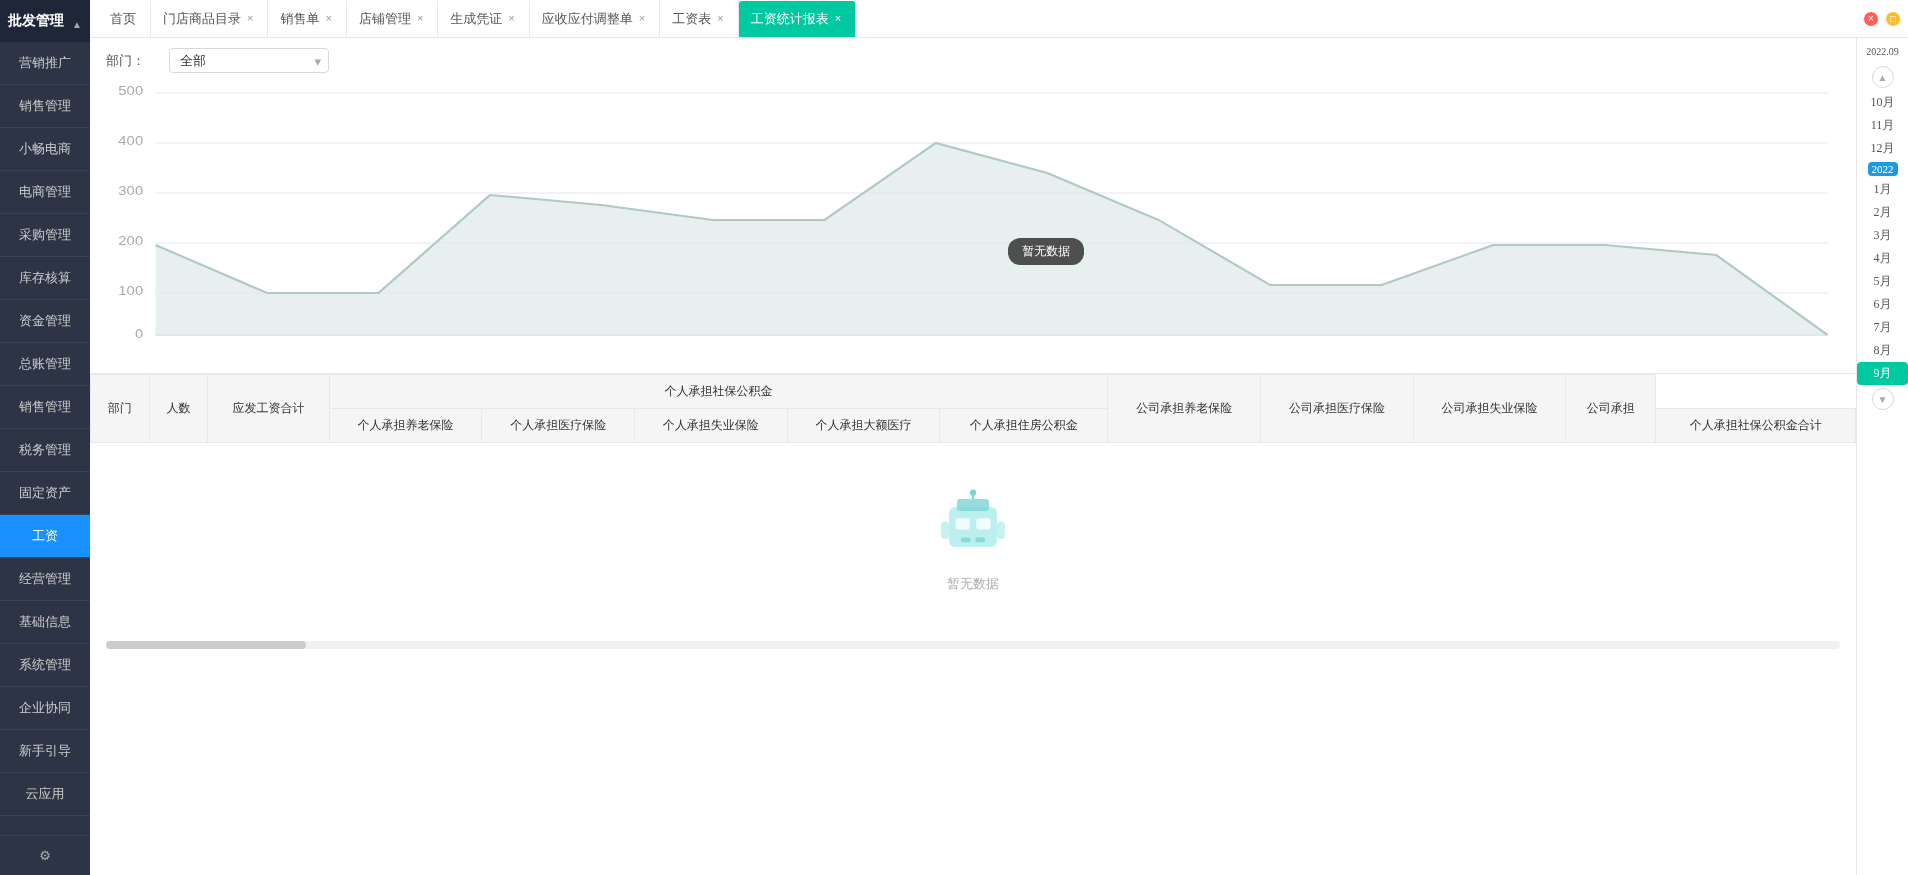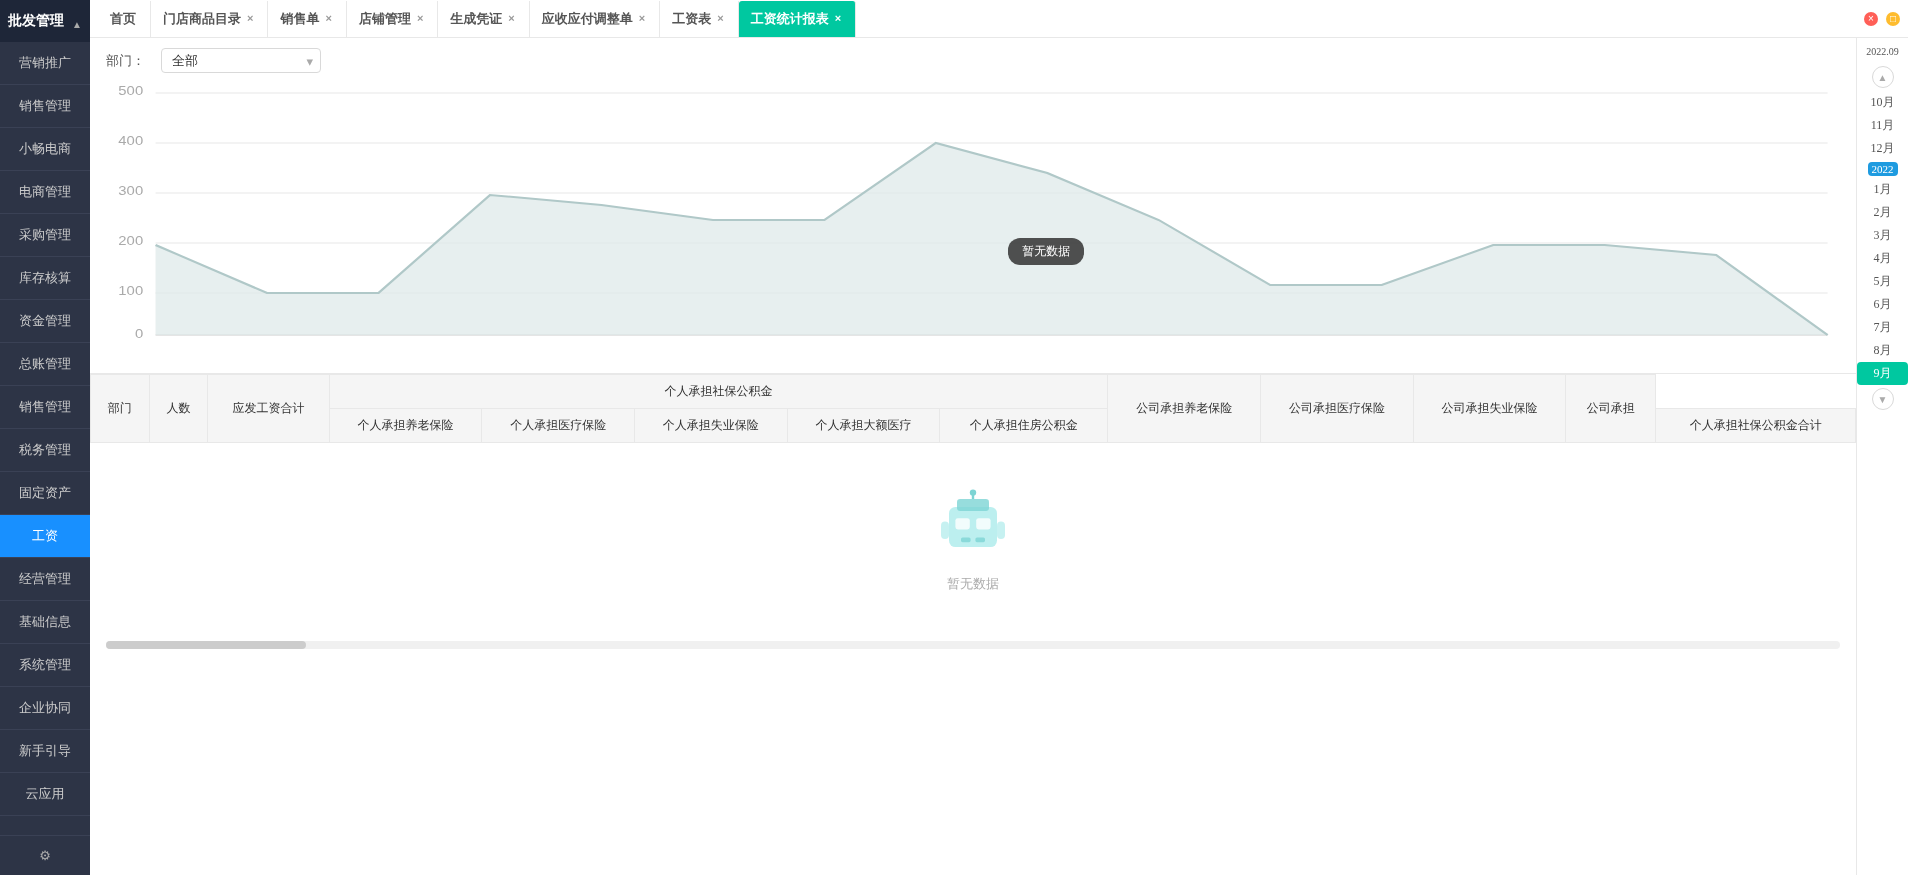--- a/index.html
+++ b/index.html
@@ -159,21 +159,21 @@
       gap: 4px;
       cursor: pointer;
       color: #555;
     }
 
     
     .filter-bar {
       display: flex;
       align-items: center;
       padding: 10px 16px;
-      gap: 16px;
+      gap: 24px;
       flex-shrink: 0;
     }
     .filter-label { color: #555; font-size: 13px; }
     .filter-select {
       border: 1px solid #d9d9d9;
       border-radius: 4px;
       padding: 4px 28px 4px 10px;
       font-size: 13px;
       color: #333;
       background: #fff;
@@ -359,21 +359,21 @@
       <div class="sidebar-item">云应用</div>
     </div>
   <div class="sidebar-footer">
     <span>⚙</span>
   </div>
 </div>
 
 <div class="main">
 
   <div class="tabs-bar">
-    <div id="tabs-container" style="display:flex;align-items:flex-end;overflow:hidden;font-weight:bold;">
+    <div id="tabs-container" style="display:flex;align-items:flex-end;overflow:hidden;">
         <div class="tab">首页</div>
         <div class="tab">门店商品目录<span class="close-btn">×</span></div>
         <div class="tab">销售单<span class="close-btn">×</span></div>
         <div class="tab">店铺管理<span class="close-btn">×</span></div>
         <div class="tab">生成凭证<span class="close-btn">×</span></div>
         <div class="tab">应收应付调整单<span class="close-btn">×</span></div>
         <div class="tab">工资表<span class="close-btn">×</span></div>
         <div class="tab active">工资统计报表<span class="close-btn">×</span></div>
       </div>
     <div class="window-controls">

